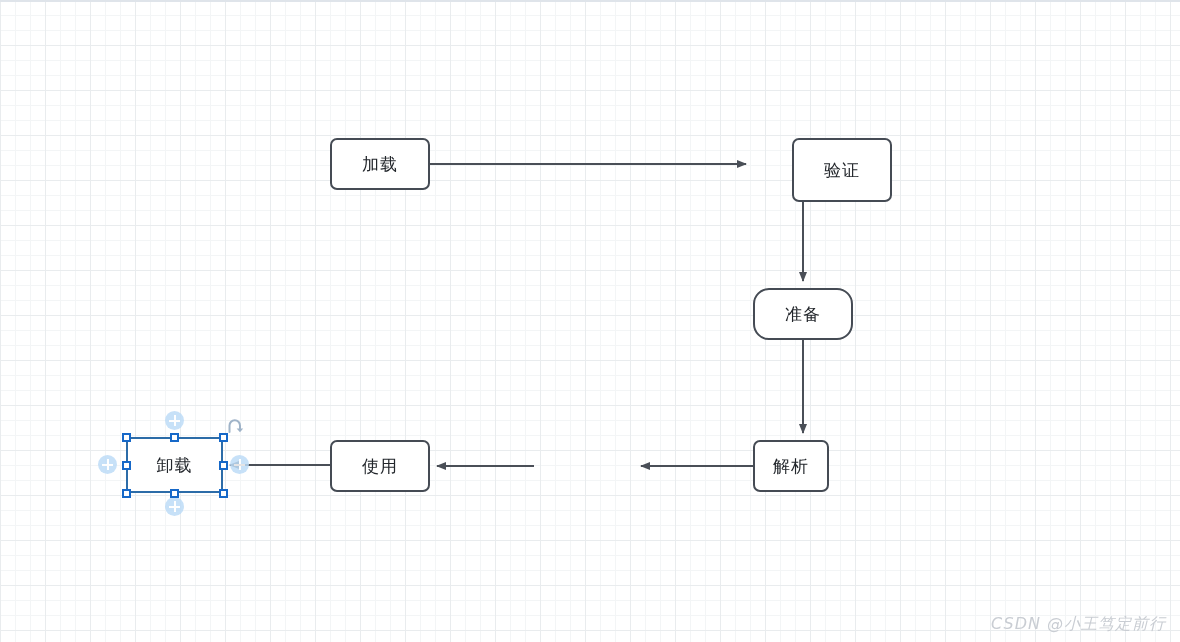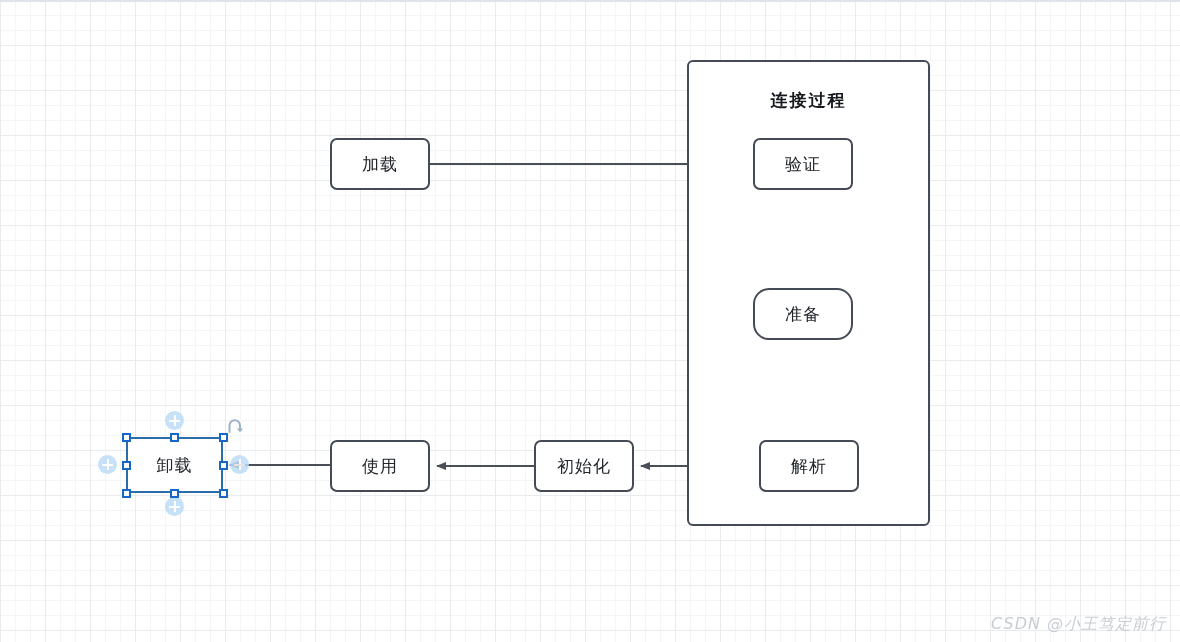--- a/index.html
+++ b/index.html
@@ -167,43 +167,37 @@
 
     <g>
       <line x1="534" y1="466" x2="437" y2="466" stroke="#4a4f57" stroke-width="2" marker-end="url(#arrowR)"></line>
     </g>
 
     <g>
       <line x1="330" y1="465" x2="230" y2="465" stroke="#4a4f57" stroke-width="2" marker-end="url(#arrowR)"></line>
     </g>
   </svg>
 
-  <div class="container-node" style="left:687px; top:60px; width:243px; height:466px;">
-    <div class="container-title">连接过程</div>
-  </div>
 
   <div class="node" style="left:330px; top:138px; width:100px; height:52px;">
     <span>加载</span>
   </div>
 
-  <div class="node" style="left:753px; top:138px; width:100px; height:52px;">
+  <div class="node" style="left:792px; top:138px; width:100px; height:64px;">
     <span>验证</span>
   </div>
 
   <div class="node" style="left:753px; top:288px; width:100px; height:52px;border-radius:16px;">
     <span>准备</span>
   </div>
 
-  <div class="node" style="left:753px; top:440px; width:100px; height:52px;margin-left:6px;">
+  <div class="node" style="left:753px; top:440px; width:76px; height:52px;">
     <span>解析</span>
   </div>
 
-  <div class="node" style="left:534px; top:440px; width:100px; height:52px;">
-    <span>初始化</span>
-  </div>
 
   <div class="node" style="left:330px; top:440px; width:100px; height:52px;align-items:center;">
     <span>使用</span>
   </div>
 
   <div class="node selected-node" style="left:126px; top:437px; width:97px; height:56px; border-radius:0;">
     <span>卸载</span>
   </div>
 
   <div class="sel-layer" style="left:0; top:0; width:1180px; height:642px;">

